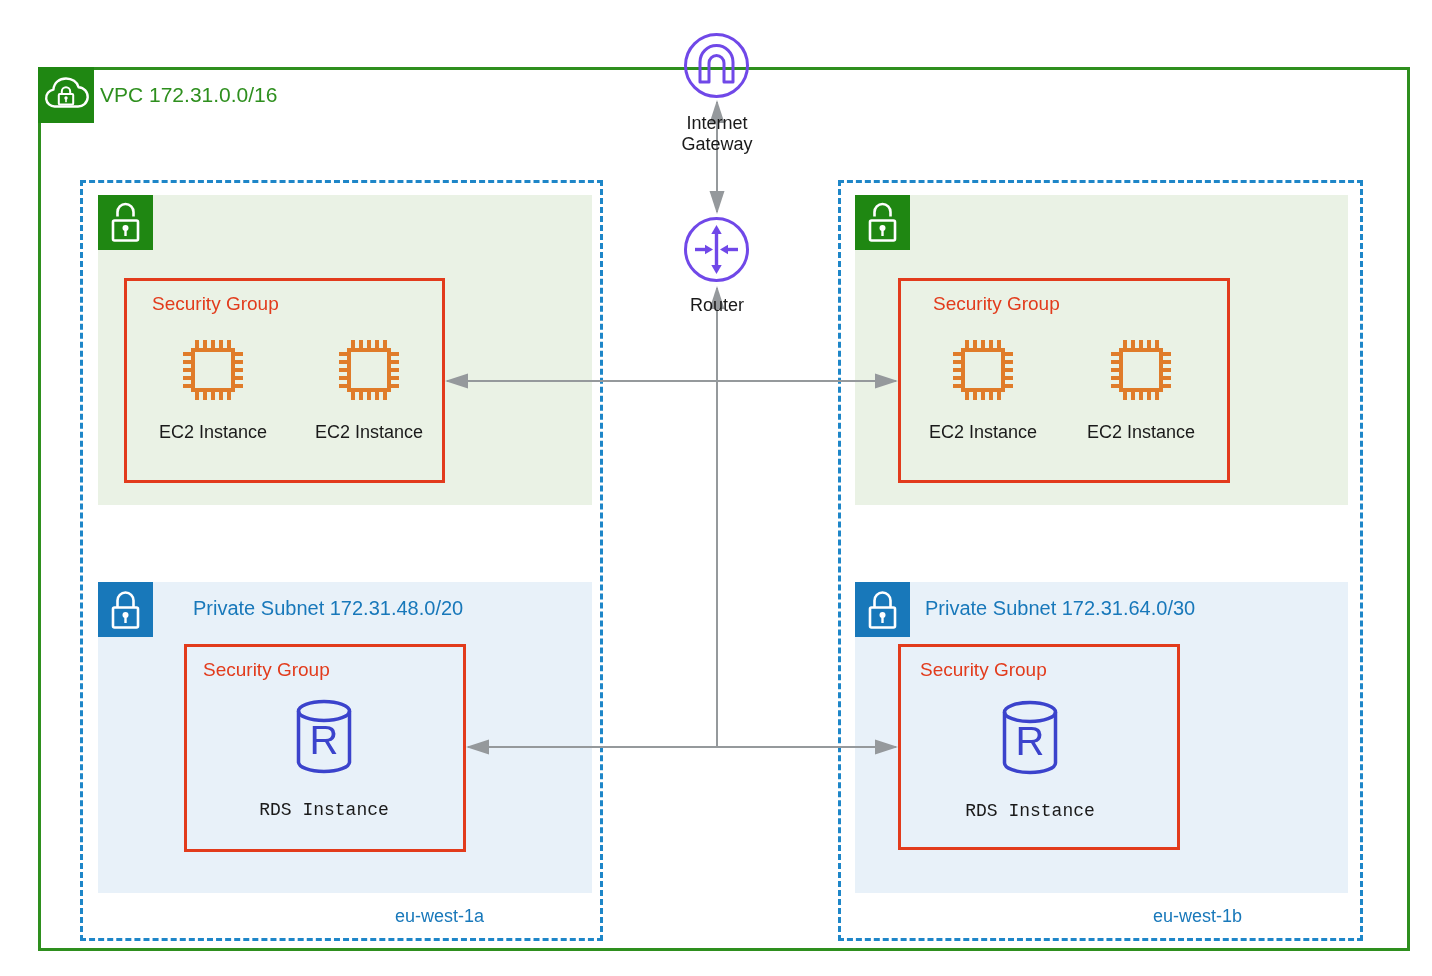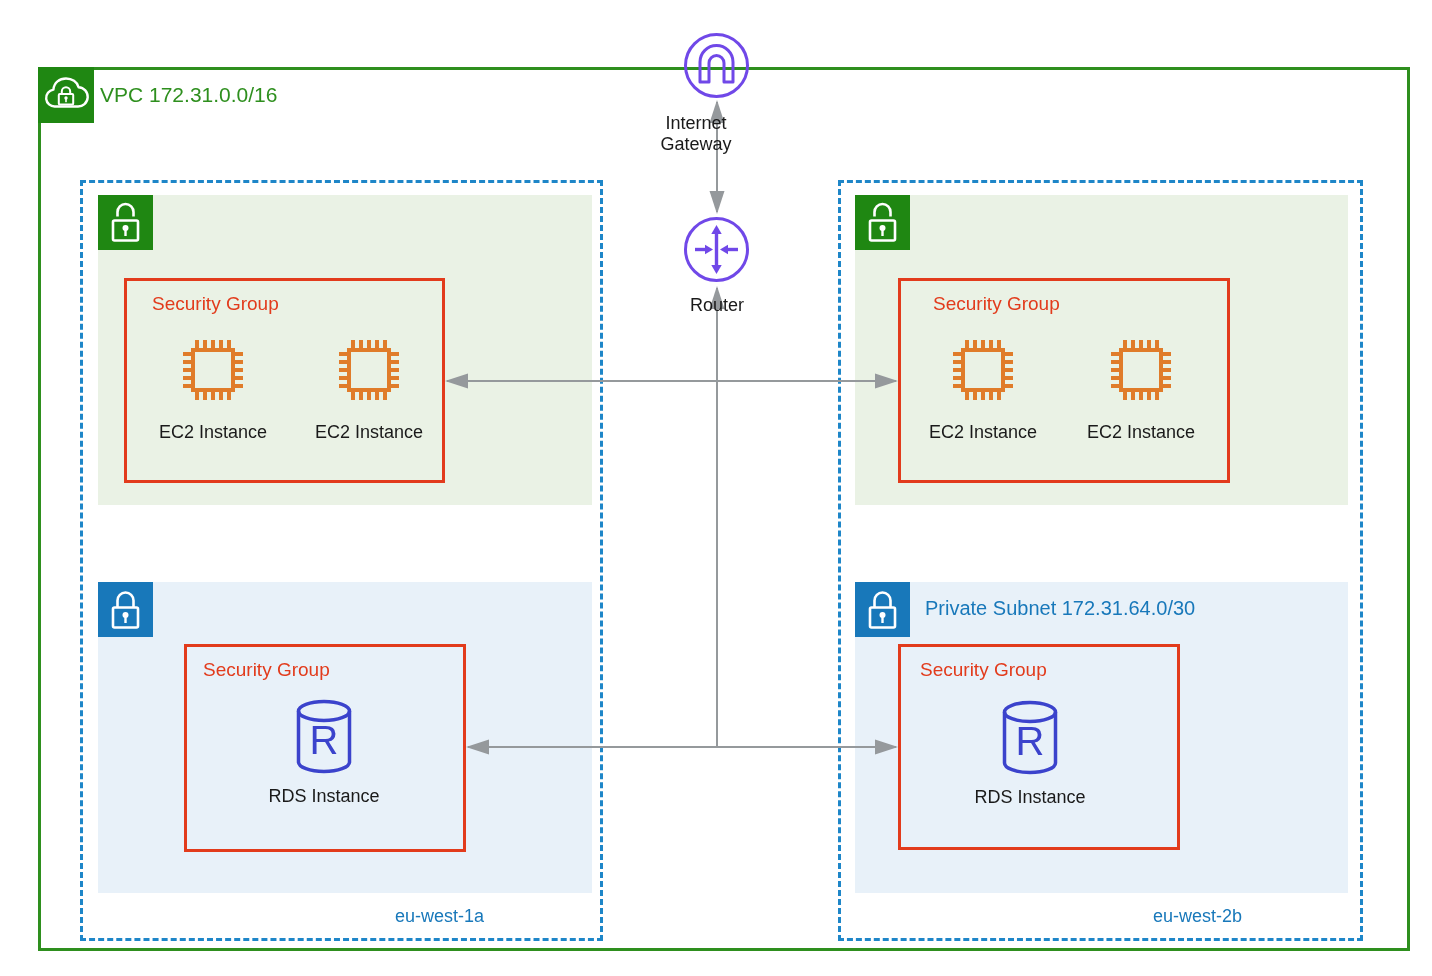--- a/index.html
+++ b/index.html
@@ -32,21 +32,21 @@
   
   .sg{border:3px solid #e23b1c;background:transparent;z-index:2;}
   .sg-title{font-size:19px;color:#e23b1c;z-index:2;white-space:nowrap;}
 
   
   .node{display:flex;flex-direction:column;align-items:center;z-index:4;}
   .node-label{font-size:18px;color:#1a1a1a;white-space:nowrap;text-align:center;}
   .ec2-node{width:160px;}
   .ec2-node .node-label{margin-top:19px;}
   .rds-node{width:170px;}
-  .rds-node .node-label{margin-top:10px;}
+  .rds-node .node-label{margin-top:24px;font-family:Liberation Mono, monospace;}
 
   
   .circle-fill{width:66px;height:66px;border-radius:50%;background:#ffffff;z-index:2;}
   .circle-ring{width:59px;height:59px;border:3.5px solid #7048e8;border-radius:50%;background:transparent;z-index:4;display:flex;align-items:center;justify-content:center;}
   .gw-label{font-size:18px;color:#1a1a1a;text-align:center;line-height:21px;z-index:4;}
 
   .connectors{left:0;top:0;z-index:3;pointer-events:none;}
 </style>
 </head>
 <body>
@@ -87,20 +87,21 @@
   </div>
   <div class="abs subnet-icon blue" style="left:855px;top:582px;">
     <svg width="55" height="55" viewBox="0 0 55 55">
       <path d="M19.5 25.5 v-7 a8 8 0 0 1 16 0 v7" fill="none" stroke="#ffffff" stroke-width="2.6"></path>
       <rect x="15" y="25.5" width="25" height="20" rx="1.5" fill="none" stroke="#ffffff" stroke-width="2.6"></rect>
       <circle cx="27.5" cy="33" r="3" fill="#ffffff"></circle>
       <rect x="26.3" y="34" width="2.4" height="7" fill="#ffffff"></rect>
     </svg>
   </div>
 
+  <div class="abs subnet-title blue" style="left:193px;top:597px;">Private Subnet 172.31.48.0/20</div>
   <div class="abs subnet-title blue" style="left:925px;top:597px;">Private Subnet 172.31.64.0/30</div>
 
   <div class="abs sg" style="left:124px;top:278px;width:315px;height:199px;"></div>
   <div class="abs sg-title" style="left:152px;top:293px;">Security Group</div>
 
   <div class="abs sg" style="left:898px;top:278px;width:326px;height:199px;"></div>
   <div class="abs sg-title" style="left:933px;top:293px;">Security Group</div>
 
   <div class="abs sg" style="left:184px;top:644px;width:276px;height:202px;"></div>
   <div class="abs sg-title" style="left:203px;top:659px;">Security Group</div>
@@ -137,21 +138,21 @@
     </svg>
   </div>
   <div class="abs vpc-title">VPC 172.31.0.0/16</div>
 
   <div class="abs circle-fill" style="left:684px;top:33px;"></div>
   <div class="abs circle-ring" style="left:684px;top:33px;">
     <svg width="59" height="59" viewBox="0 0 59 59">
       <path d="M13 46 V26 a16.5 16.5 0 0 1 33 0 V46 H37 V27 a7.5 7.5 0 0 0 -15 0 V46 Z" fill="none" stroke="#7048e8" stroke-width="3" stroke-linejoin="round"></path>
     </svg>
   </div>
-  <div class="abs gw-label" style="left:636px;top:113px;width:120px;">Internet Gateway</div>
+  <div class="abs gw-label" style="left:657px;top:113px;width:120px;">Internet Gateway</div>
 
   <div class="abs circle-fill" style="left:684px;top:217px;"></div>
   <div class="abs circle-ring" style="left:684px;top:217px;">
     <svg width="59" height="59" viewBox="0 0 59 59">
       <g stroke="#7048e8" stroke-width="3.4">
         <line x1="29.5" y1="10" x2="29.5" y2="49"></line>
         <line x1="8" y1="29.5" x2="18" y2="29.5"></line>
         <line x1="51" y1="29.5" x2="41" y2="29.5"></line>
       </g>
       <g fill="#7048e8">
@@ -205,15 +206,15 @@
   <div class="abs node rds-node" style="left:945px;top:699px;">
     <svg width="58" height="78" viewBox="0 0 58 78">
       <path d="M3.5 13 V 64 A 25.5 9.5 0 0 0 54.5 64 V 13" fill="none" stroke="#3b43cc" stroke-width="3.5"></path>
       <ellipse cx="29" cy="13" rx="25.5" ry="9.5" fill="none" stroke="#3b43cc" stroke-width="3.5"></ellipse>
       <text x="29" y="56" text-anchor="middle" font-size="40" fill="#3b43cc" font-family="Liberation Sans, sans-serif">R</text>
     </svg>
     <div class="node-label">RDS Instance</div>
   </div>
 
   <div class="abs az-label" style="left:395px;top:906px;">eu-west-1a</div>
-  <div class="abs az-label" style="left:1153px;top:906px;">eu-west-2b</div>
+  <div class="abs az-label" style="left:1153px;top:906px;">eu-west-1b</div>
 
 </div>
 
 </body></html>

